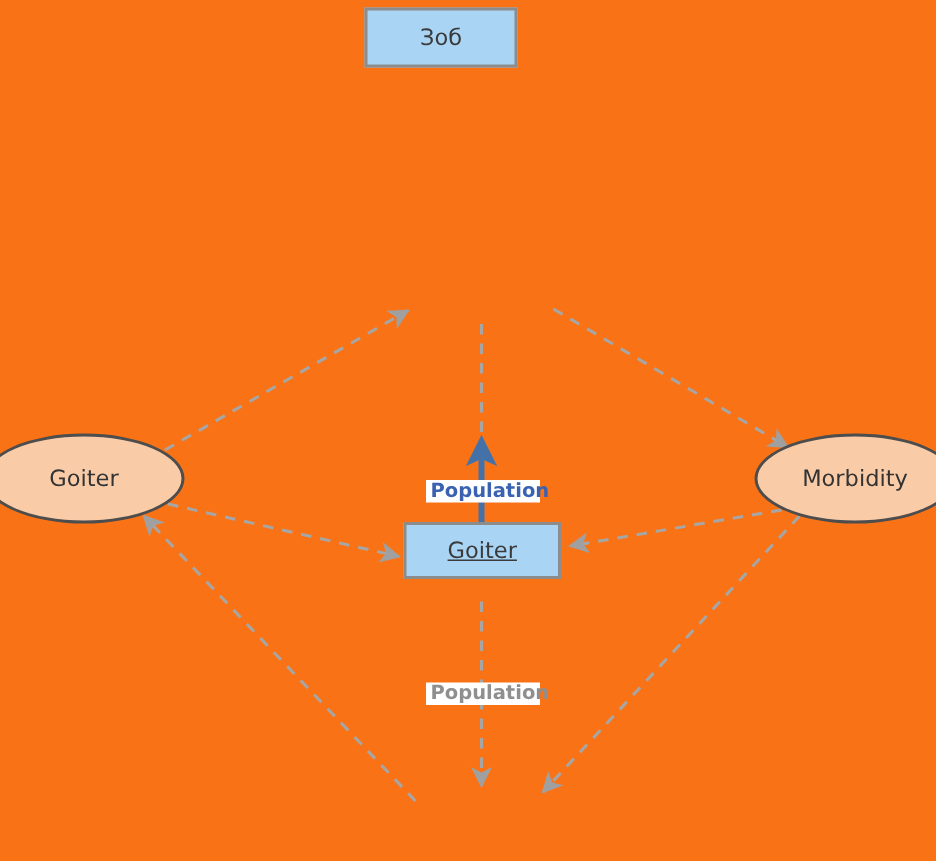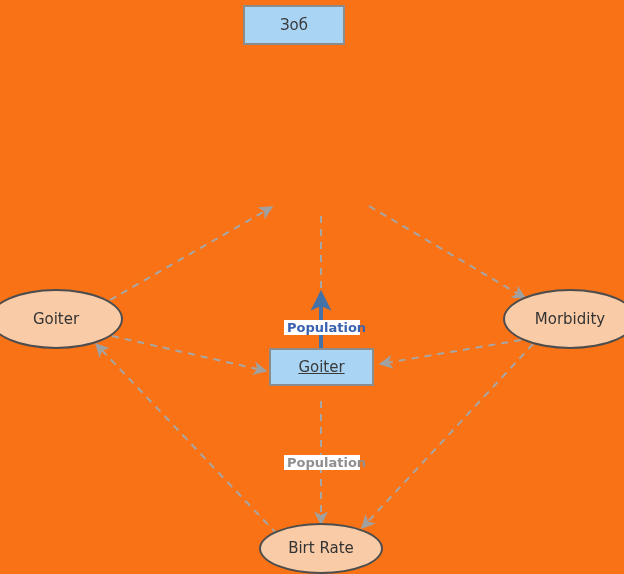--- a/index.html
+++ b/index.html
@@ -103,21 +103,18 @@
   </div>
 
   <div class="node node-ellipse" style="left:503px; top:289px; width:134px; height:60px;">
     <span>Morbidity</span>
   </div>
 
   <div class="node node-rect" style="left:269px; top:348px; width:105px; height:38px;text-decoration:underline;">
     <span>Goiter</span>
   </div>
 
-  <div class="node node-ellipse" style="left:259px; top:523px; width:124px; height:51px;">
-    <span>Birt Rate</span>
-  </div>
 
   <div class="edge-label label-blue" style="left:284px; top:320px; width:76px;">Population</div>
 
   <div class="edge-label label-gray" style="left:284px; top:455px; width:76px;">Population</div>
 
 </div>
 
 </body></html>

